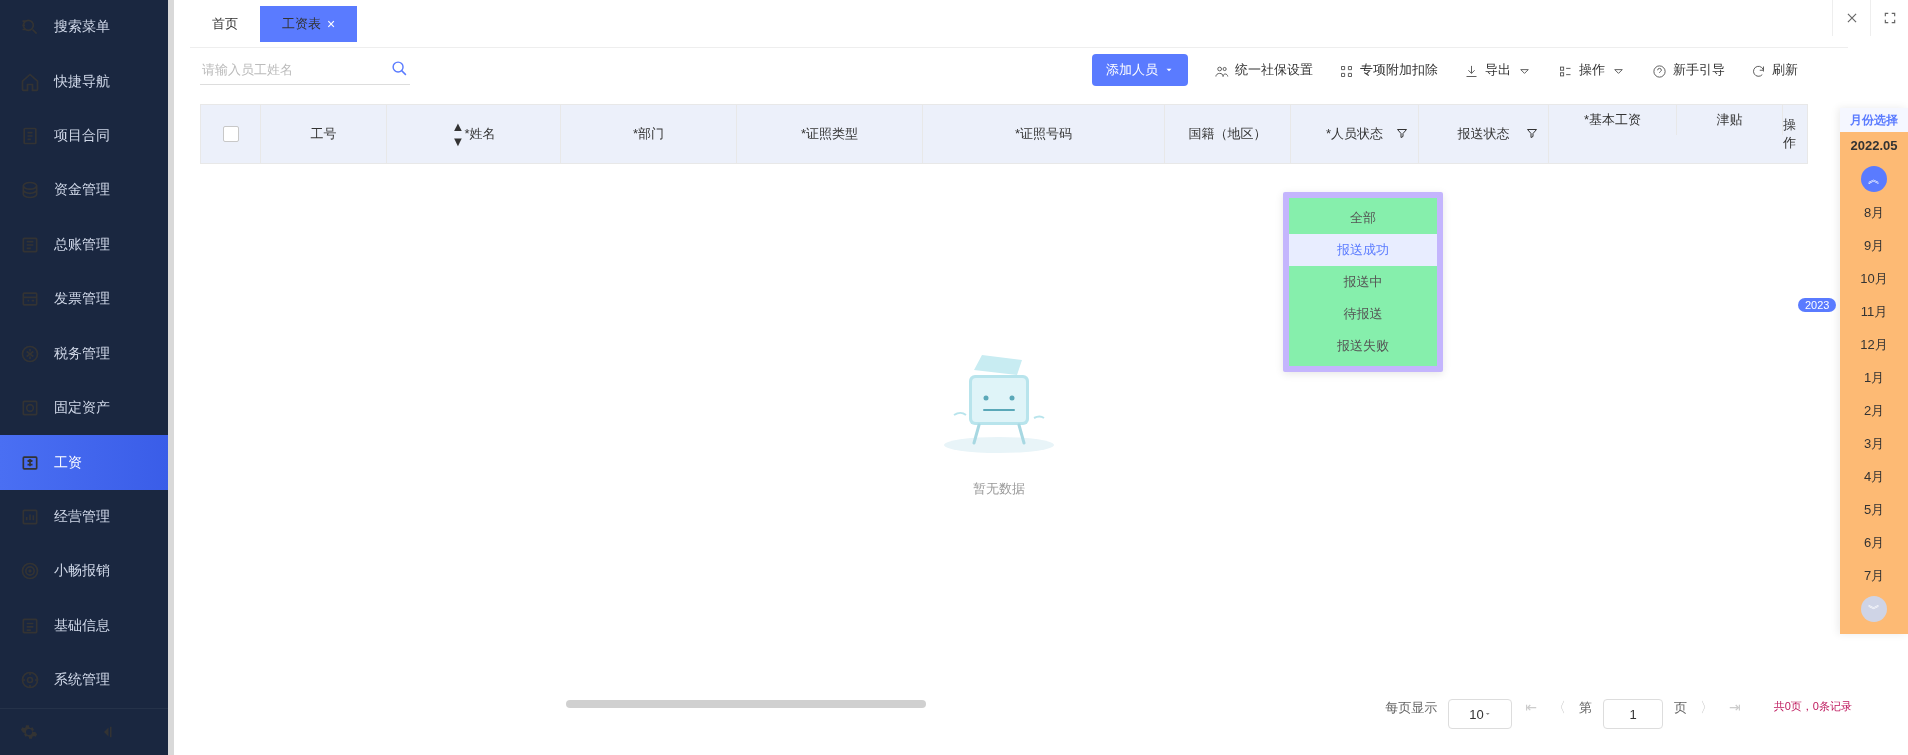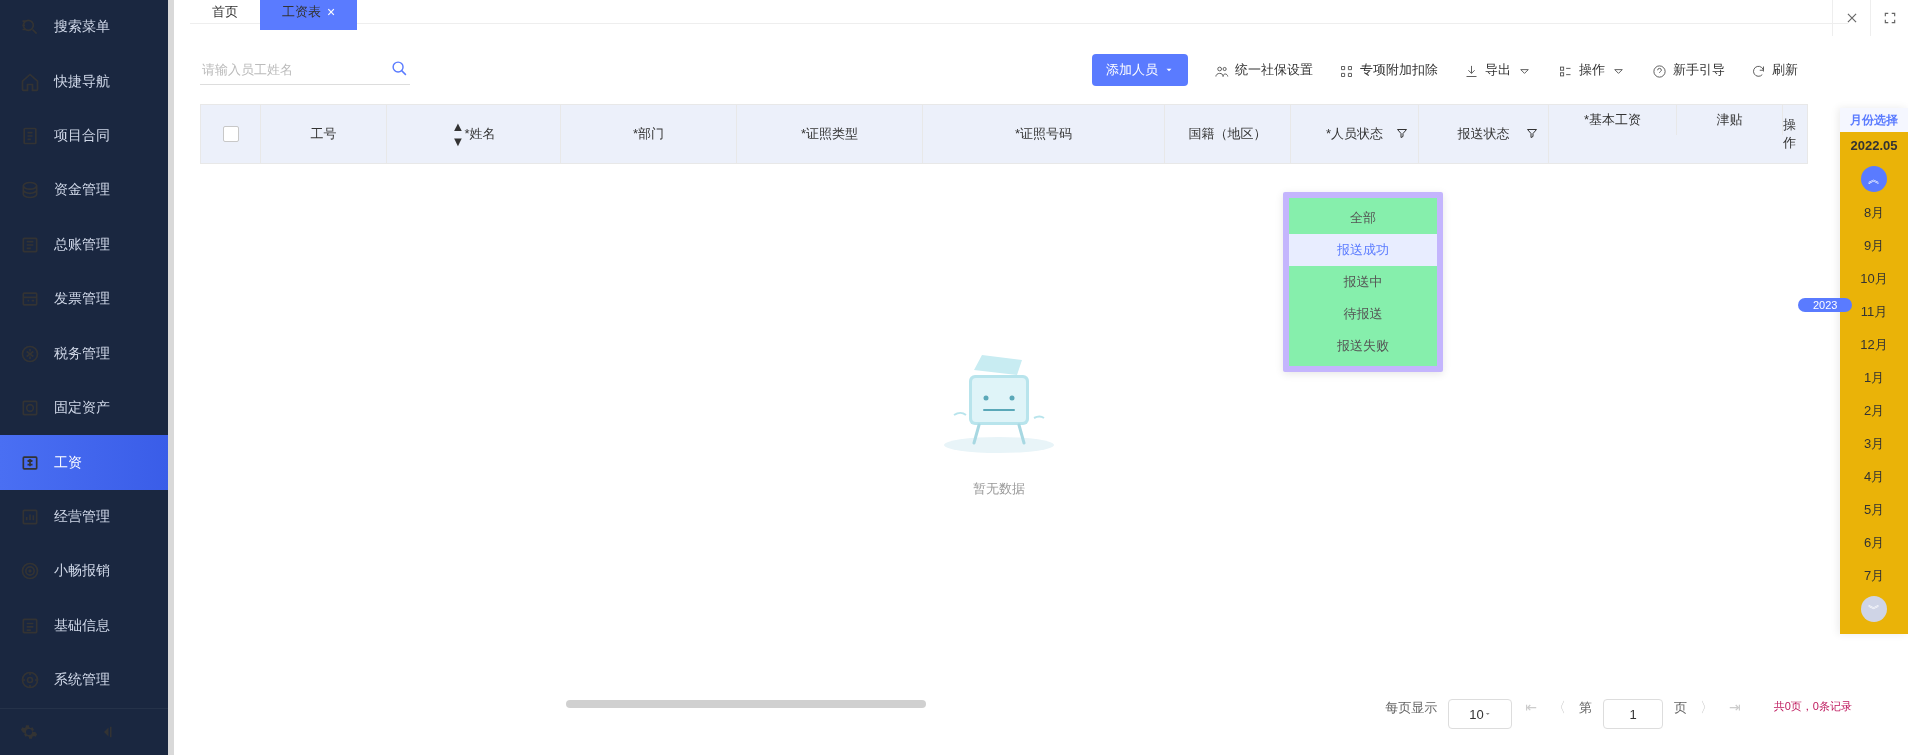--- a/index.html
+++ b/index.html
@@ -11,21 +11,21 @@
 .side-item.active{background:linear-gradient(90deg,#4a6ff3,#3a5de8);color:#fff}
 .side-item .ico{width:20px;height:20px;display:inline-flex;align-items:center;justify-content:center;flex:0 0 20px;color:#d0d8e8}
 .side-item.active .ico{color:#fff}
 .side-item svg{width:20px;height:20px}
 .side-item .lbl{color:inherit;font-size:14px}
 .side-bottom{margin-top:auto;display:flex;align-items:center;height:48px;padding:0 20px;border-top:1px solid rgba(255,255,255,.05);gap:60px}
 .side-bottom svg{color:#d0d8e8;cursor:pointer;width:18px;height:18px}
 .side-scroll{position:absolute;left:168px;top:0;width:6px;height:755px;background:#d9d9d9}
 
 
-.tabs{position:absolute;left:190px;top:0;right:60px;height:24px;display:flex;align-items:center;border-bottom:1px solid #eee}
+.tabs{position:absolute;left:190px;top:0;right:60px;height:48px;display:flex;align-items:center;border-bottom:1px solid #eee}
 .tab{height:36px;line-height:36px;padding:0 22px;font-size:14px;color:#666;display:flex;align-items:center;gap:6px;cursor:pointer}
 .tab.active{background:#5a7bff;color:#fff}
 .tab.active .tclose{color:#fff;font-size:14px;line-height:1}
 .topright{position:absolute;right:0;top:0;height:36px;display:flex;align-items:center}
 .topright div{width:38px;height:36px;border-left:1px solid #eee;display:flex;align-items:center;justify-content:center;cursor:pointer;color:#666}
 
 
 .toolbar{position:absolute;left:190px;top:36px;right:100px;height:68px;display:flex;align-items:center;padding:0 10px}
 .search-wrap{position:relative;width:210px}
 .search-input{width:100%;height:30px;border:none;border-bottom:1px solid #ddd;padding:0 30px 0 2px;outline:none;font-size:13px;color:#333}
@@ -76,27 +76,27 @@
 
 
 .footer{position:absolute;left:190px;right:20px;bottom:0;height:56px;display:flex;justify-content:flex-end;gap:11px;padding-right:36px}
 .footer .lbl{color:#666;font-size:13px}
 .footer .sel{height:30px;width:64px;border:1px solid #ddd;border-radius:4px;display:flex;align-items:center;padding:0 20px;justify-content:space-between}
 .footer .nav-ico{color:#ccc;font-size:14px;cursor:pointer;padding:0 2px}
 .footer .pginput{width:60px;height:30px;border:1px solid #ddd;border-radius:4px;text-align:center;font-size:13px}
 .footer .stats{margin-left:20px;color:#be185d;font-size:11px}
 
 
-.month-panel{position:absolute;right:0;top:108px;width:68px;background:#eab308;box-shadow:-2px 0 8px rgba(0,0,0,.08);padding-bottom:8px}
+.month-panel{position:absolute;right:0;top:108px;width:68px;background:#fdba74;box-shadow:-2px 0 8px rgba(0,0,0,.08);padding-bottom:8px}
 .month-head{height:24px;line-height:24px;text-align:center;color:#5a7bff;font-size:12px;font-weight:600;background:#f5f7ff}
 .month-year{height:28px;line-height:28px;text-align:center;font-weight:700;font-size:13px;color:#333}
 .month-scroll-up{width:26px;height:26px;background:#5a7bff;color:#fff;border-radius:50%;margin:6px auto 4px;display:flex;align-items:center;justify-content:center;font-size:12px}
 .month-item{height:33px;line-height:33px;text-align:center;font-size:13px;color:#333;cursor:pointer}
 .month-item.bold{font-weight:400}
-.year-badge{position:absolute;left:-42px;top:190px;background:#5a7bff;color:#fff;font-size:11px;padding:1px 15px;border-radius:9px}
+.year-badge{position:absolute;left:-42px;top:190px;background:#5a7bff;color:#fff;font-size:11px;padding:1px 7px;border-radius:9px}
 .month-scroll-down{width:26px;height:26px;background:#cfd4e6;color:#fff;border-radius:50%;margin:4px auto;display:flex;align-items:center;justify-content:center;font-size:12px}
 </style>
 </head>
 <body>
 
 <div class="sidebar">
   <div class="side-item">
     <span class="ico">
         <svg viewBox="0 0 24 24" fill="none" stroke="currentColor" stroke-width="2">
           <circle cx="10" cy="10" r="6"></circle>

